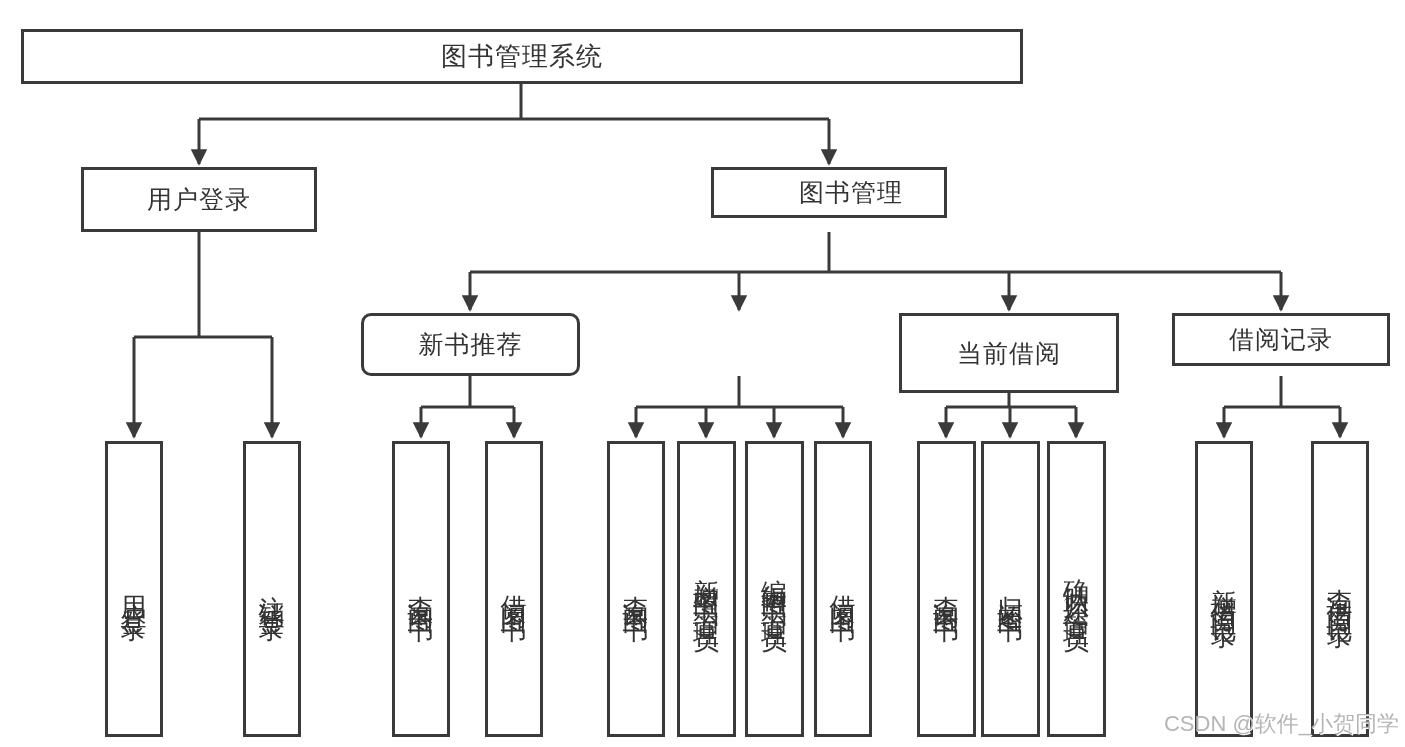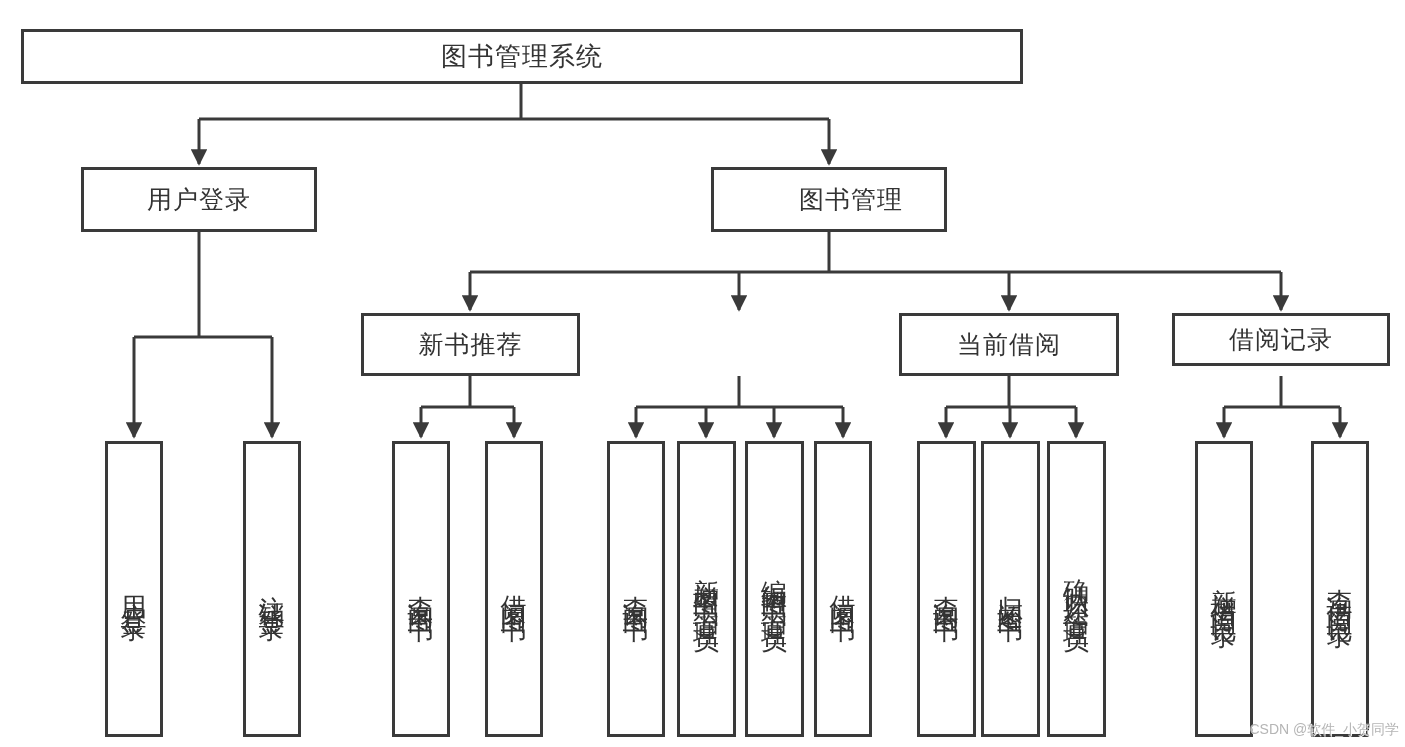--- a/index.html
+++ b/index.html
@@ -44,21 +44,21 @@
     writing-mode: vertical-rl;
     text-orientation: mixed;
     letter-spacing: 7px;
     line-height: 1.0;
     white-space: nowrap;
   }
   .watermark {
     position: absolute;
     right: 6px;
     bottom: 8px;
-    font-size: 14px;
+    font-size: 22px;
     color: #b5b5b5;
     text-shadow: 1px 1px 0 #ffffff;
     z-index: 3;
     white-space: nowrap;
   }
 </style>
 </head>
 <body>
 
 <div class="stage">
@@ -102,24 +102,24 @@
 
       <path d="M1281 376 V407 M1224 407 H1340"></path>
       <path d="M1224 407 V437" marker-end="url(#arr)"></path>
       <path d="M1340 407 V437" marker-end="url(#arr)"></path>
     </g>
   </svg>
 
   <div class="node node-h node-root" style="left:21px; top:13px; width:1002px; height:55px;margin-top:16px;">图书管理系统</div>
 
   <div class="node node-h" style="left:81px; top:167px; width:236px; height:65px;">用户登录</div>
-  <div class="node node-h" style="left:711px; top:167px; width:236px; height:65px;padding-left:44px;">图书管理</div>
+  <div class="node node-h" style="left:711px; top:167px; width:236px; height:51px;padding-left:44px;">图书管理</div>
 
-  <div class="node node-h" style="left:361px; top:313px; width:219px; height:63px;">新书推荐</div>
-  <div class="node node-h" style="left:899px; top:313px; width:220px; height:63px;">当前借阅</div>
+  <div class="node node-h" style="left:361px; top:313px; width:219px; height:63px;border-radius:10px;">新书推荐</div>
+  <div class="node node-h" style="left:899px; top:313px; width:220px; height:80px;">当前借阅</div>
   <div class="node node-h" style="left:1172px; top:313px; width:218px; height:53px;">借阅记录</div>
 
   <div class="node node-v" style="left:105px; top:441px; width:58px; height:296px;">
     <span class="vtext">用户登录</span>
   </div>
   <div class="node node-v" style="left:243px; top:441px; width:58px; height:296px;">
     <span class="vtext">注销登录</span>
   </div>
 
   <div class="node node-v" style="left:392px; top:441px; width:58px; height:296px;">

